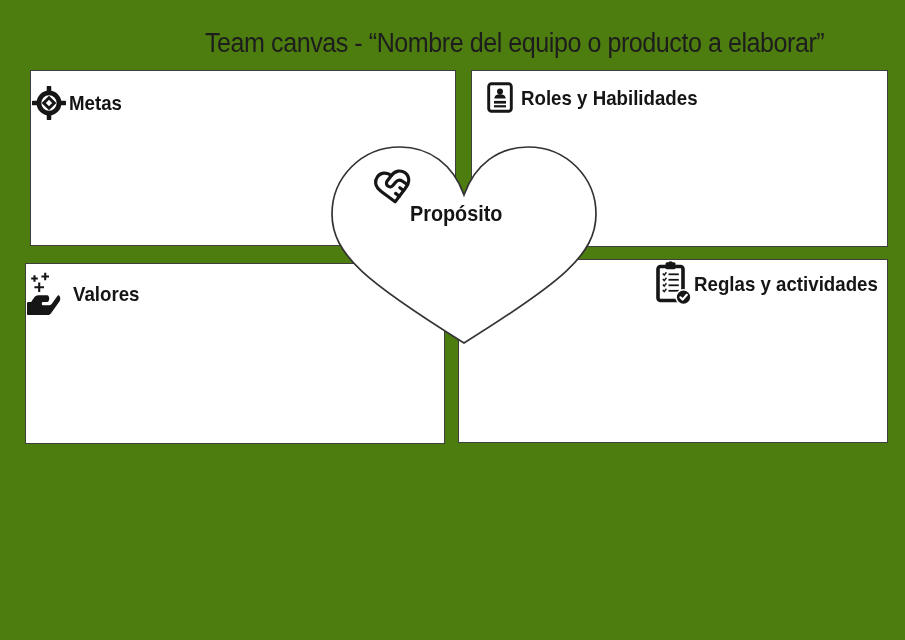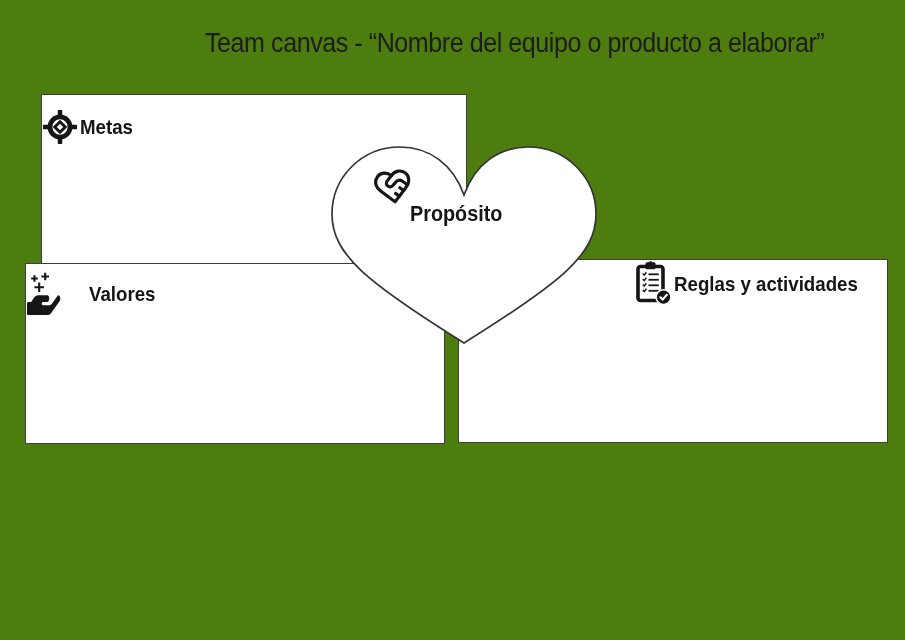--- a/index.html
+++ b/index.html
@@ -5,29 +5,29 @@
   html,body{margin:0;padding:0;background:#ffffff;}
   #canvas{
     position:relative;width:905px;height:640px;background:#4d7c0f;overflow:hidden;
     font-family:"Liberation Sans","DejaVu Sans",sans-serif;color:#161616;
   }
   #page-title{
     position:absolute;left:205px;top:28px;font-size:27px;letter-spacing:-0.5px;
     color:#1d1d1d;white-space:nowrap;transform:scaleX(0.93);transform-origin:left center;
   }
   .box{position:absolute;background:#ffffff;border:1.6px solid #3e3e3e;box-sizing:border-box;}
-  #box-metas  {left:41px; top:70px;  width:426px; height:176px;margin-top:24px;}
+  #box-metas  {left:30px; top:70px;  width:426px; height:176px;}
   #box-roles  {left:471px;top:70px;  width:417px; height:177px;}
   #box-valores{left:25px; top:263px; width:420px; height:181px;}
   #box-reglas {left:458px;top:259px; width:430px; height:184px;}
   .label-row{position:absolute;display:flex;align-items:center;white-space:nowrap;}
   #row-metas  {left:1px;  top:15px; gap:3px;}
   #row-roles  {left:15px; top:11px; gap:8px;}
-  #row-valores{left:1px;  top:7px;  gap:28px;}
-  #row-reglas {left:176px;top:1px;  gap:2px;}
+  #row-valores{left:1px;  top:7px;  gap:12px;}
+  #row-reglas {left:196px;top:1px;  gap:2px;}
   .label{
     font-weight:bold;font-size:21px;color:#151515;
     transform:scaleX(0.89);transform-origin:left center;
   }
   .icon{display:flex;align-items:center;justify-content:center;line-height:0;}
   #heart-svg{position:absolute;left:328px;top:142px;}
   #heart-icon{position:absolute;left:373px;top:167px;}
   #purpose-label{
     position:absolute;left:410px;top:201px;font-weight:bold;font-size:22px;color:#151515;
     transform:scaleX(0.9);transform-origin:left center;white-space:nowrap;
@@ -48,20 +48,34 @@
             <circle cx="12" cy="12" r="7.1" stroke-width="3.4"></circle>
             <path d="M12 .9V3.6 M12 20.4V23.1 M.9 12H3.6 M20.4 12H23.1" stroke-width="3.2" stroke-linecap="round"></path>
             <path d="M12 8.3 15.7 12 12 15.7 8.3 12Z" stroke-width="2.1"></path>
           </g>
         </svg>
       </span>
       <span class="label">Metas</span>
     </div>
   </section>
 
+  <section class="box" id="box-roles">
+    <div class="label-row" id="row-roles">
+      <span class="icon">
+        <svg width="26" height="31" viewBox="0 0 26 31">
+          <rect x="1.7" y="1.7" width="22.6" height="27.6" rx="2.8" fill="none" stroke="#161616" stroke-width="2.9"></rect>
+          <circle cx="13" cy="9.6" r="3" fill="#161616"></circle>
+          <path d="M7.4 16.6c0-3.1 2.6-4.3 5.6-4.3 3 0 5.6 1.2 5.6 4.3Z" fill="#161616"></path>
+          <rect x="7" y="18.9" width="12" height="2.7" fill="#161616"></rect>
+          <rect x="7" y="23.2" width="12" height="2.2" fill="#161616"></rect>
+        </svg>
+      </span>
+      <span class="label">Roles y Habilidades</span>
+    </div>
+  </section>
 
   <section class="box" id="box-valores">
     <div class="label-row" id="row-valores">
       <span class="icon">
         <svg width="34" height="45" viewBox="0 0 34 45">
           <g stroke="#161616" stroke-width="2.1" fill="none">
             <path d="M7.5 4.2v6.6 M4.2 7.5h6.6"></path>
             <path d="M18.2 1.7v7.6 M14.4 5.5h7.6"></path>
             <path d="M12.2 11.4v9.6 M7.4 16.2h9.6"></path>
           </g>

